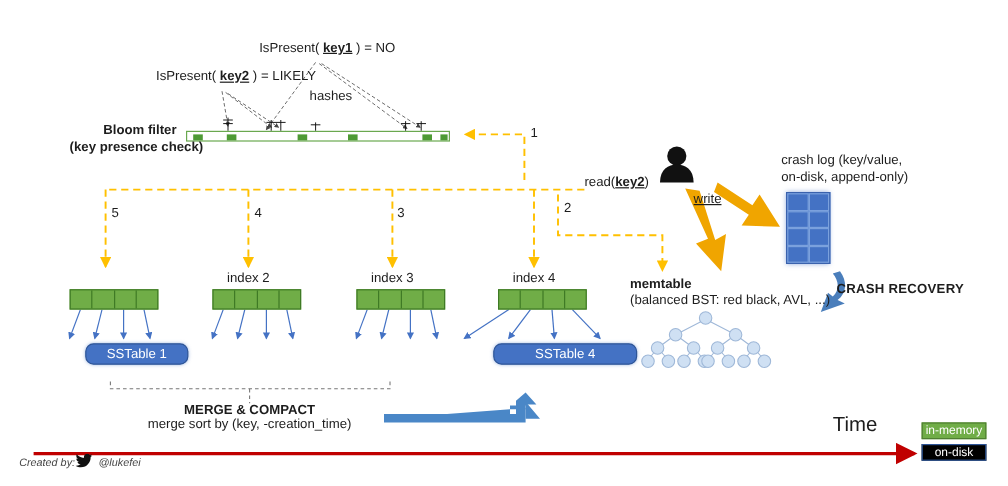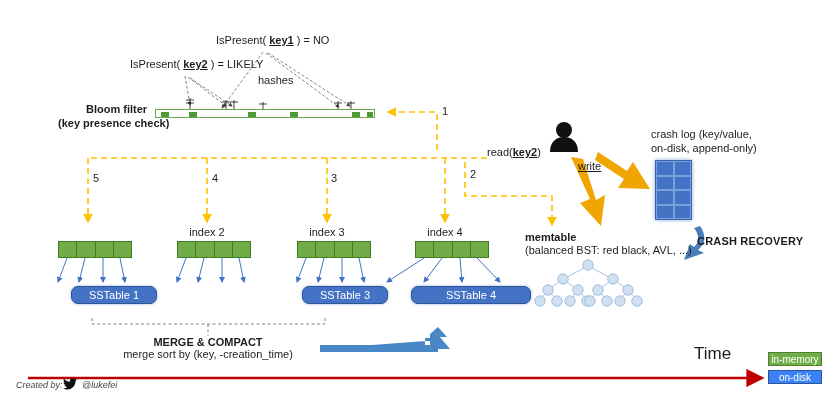--- a/index.html
+++ b/index.html
@@ -66,21 +66,21 @@
 
   
   .legend-item{
     position:absolute;
     font-size:10px;
     color:#ffffff;
     display:flex;align-items:center;justify-content:center;
     box-sizing:border-box;
   }
   .legend-mem{background:#70ad47;border:1px solid #4f7f31;}
-  .legend-disk{background:#3b82f6;border:1px solid #2e5597;}
+  .legend-disk{background:#000000;border:1px solid #2e5597;}
 
   .underl{text-decoration:underline;font-weight:bold;}
   .credit{position:absolute;font-size:9px;color:#444;font-style:italic;}
   .tw{position:absolute;}
 </style>
 </head>
 <body>
 
 <div id="stage">
 
@@ -289,21 +289,20 @@
 
   <div class="lbl center" style="left:413px;top:226px;width:64px;">index 4</div>
   <div class="index-box" style="left:415px;top:241px;width:74px;height:17px;">
     <div class="index-cell"></div>
     <div class="index-cell"></div>
     <div class="index-cell"></div>
     <div class="index-cell"></div>
   </div>
 
   <div class="sstable" style="left:46px;top:286px;width:86px;height:18px;">SSTable 1</div>
-  <div class="sstable" style="left:277px;top:286px;width:86px;height:18px;">SSTable 3</div>
   <div class="sstable" style="left:386px;top:286px;width:120px;height:18px;">SSTable 4</div>
 
   <div class="lbl bold center" style="left:128px;top:336px;width:160px;text-align:center;">MERGE &amp; COMPACT</div>
   <div class="lbl center" style="left:113px;top:348px;width:190px;">merge sort by (key, -creation_time)</div>
 
   <div class="lbl" style="left:578px;top:160px;text-decoration:underline;">write</div>
 
   <div class="lbl" style="left:651px;top:128px;">crash log (key/value,</div>
   <div class="lbl" style="left:651px;top:142px;">on-disk, append-only)</div>
 

